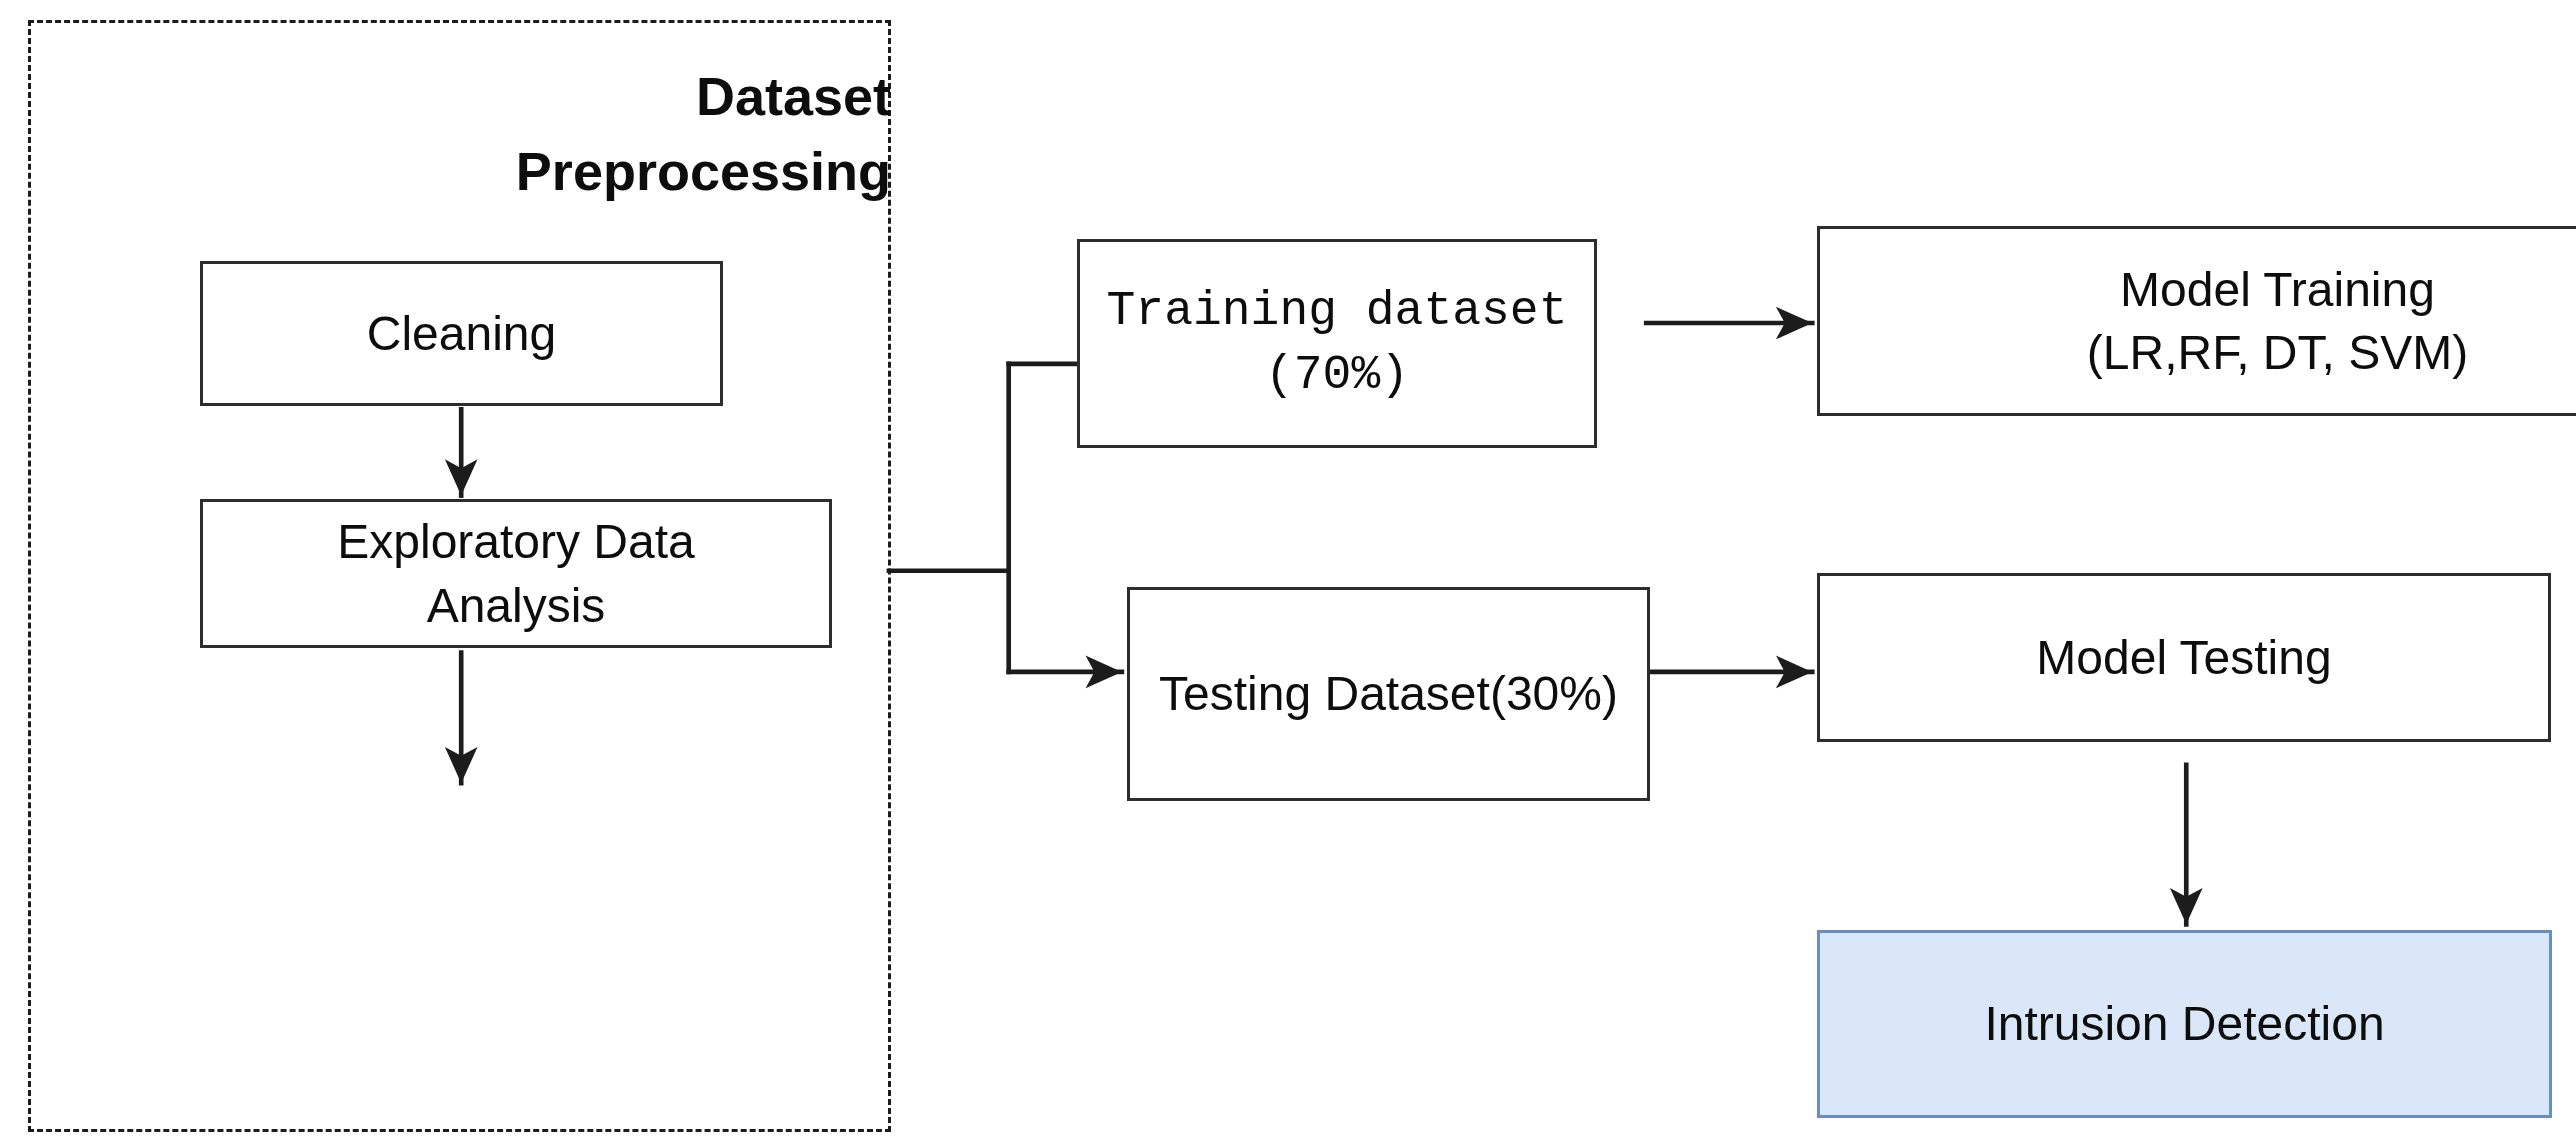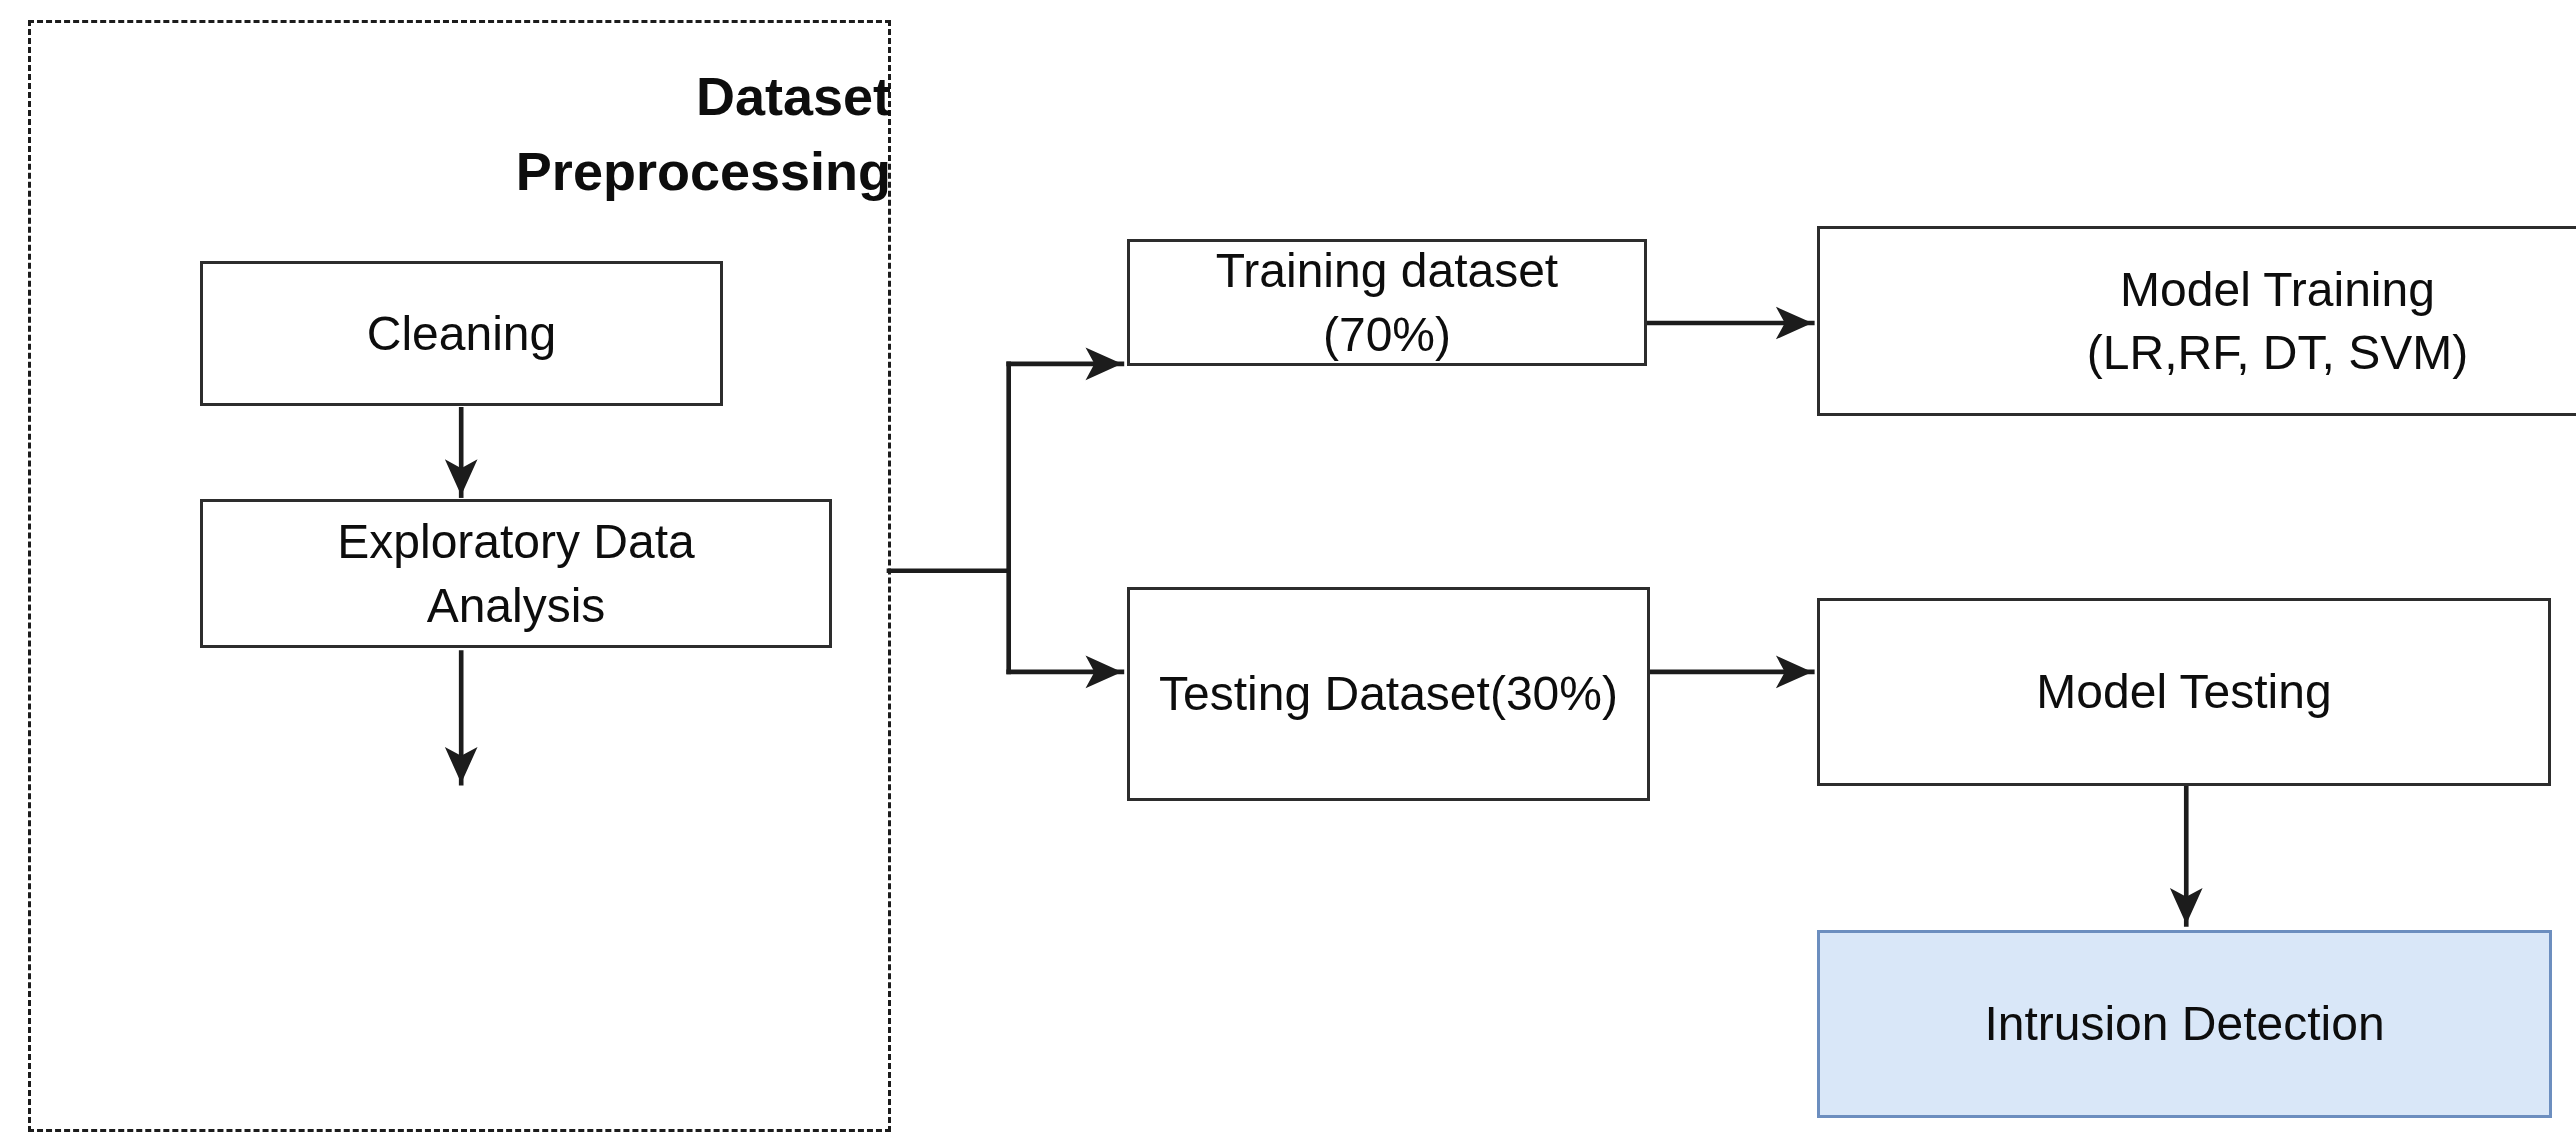--- a/index.html
+++ b/index.html
@@ -69,24 +69,24 @@
   }
   .node > span { white-space: pre-line; }
   .node.highlight {
     border: 3.7px solid var(--highlight-border);
     background: var(--highlight-fill);
     justify-content: center;
   }
   #n-cleaning       { left: 200px;  top: 261px;  width: 523px; height: 145px; }
   #n-eda            { left: 200px;  top: 499px;  width: 632px; height: 149px; }
   #n-feature        { left: 137px;  top: 787px;  width: 702px; height: 195px; }
-  #n-training       { left: 1127px; top: 239px;  width: 520px; height: 127px; }
+  #n-training       { left: 1077px; top: 239px;  width: 520px; height: 209px; font-family: Liberation Mono, monospace; }
   #n-testing        { left: 1127px; top: 587px;  width: 523px; height: 214px; }
   #n-model-training { left: 1817px; top: 226px;  width: 884px; height: 190px; padding-left: 37px; }
-  #n-model-testing  { left: 1817px; top: 573px;  width: 734px; height: 188px; margin-top: 25px; }
+  #n-model-testing  { left: 1817px; top: 573px;  width: 734px; height: 169px; }
   #n-intrusion      { left: 1817px; top: 930px; width: 735px; height: 188px; }
 </style>
 </head>
 <body>
 
 <div class="canvas">
 
   <svg class="connectors" width="2576" height="1149" viewBox="0 0 2776 1238" aria-hidden="true">
     <defs>
       <marker id="arrowhead" viewBox="0 0 12 12" refX="10.8" refY="6" markerWidth="48" markerHeight="48" markerUnits="userSpaceOnUse" orient="auto">

